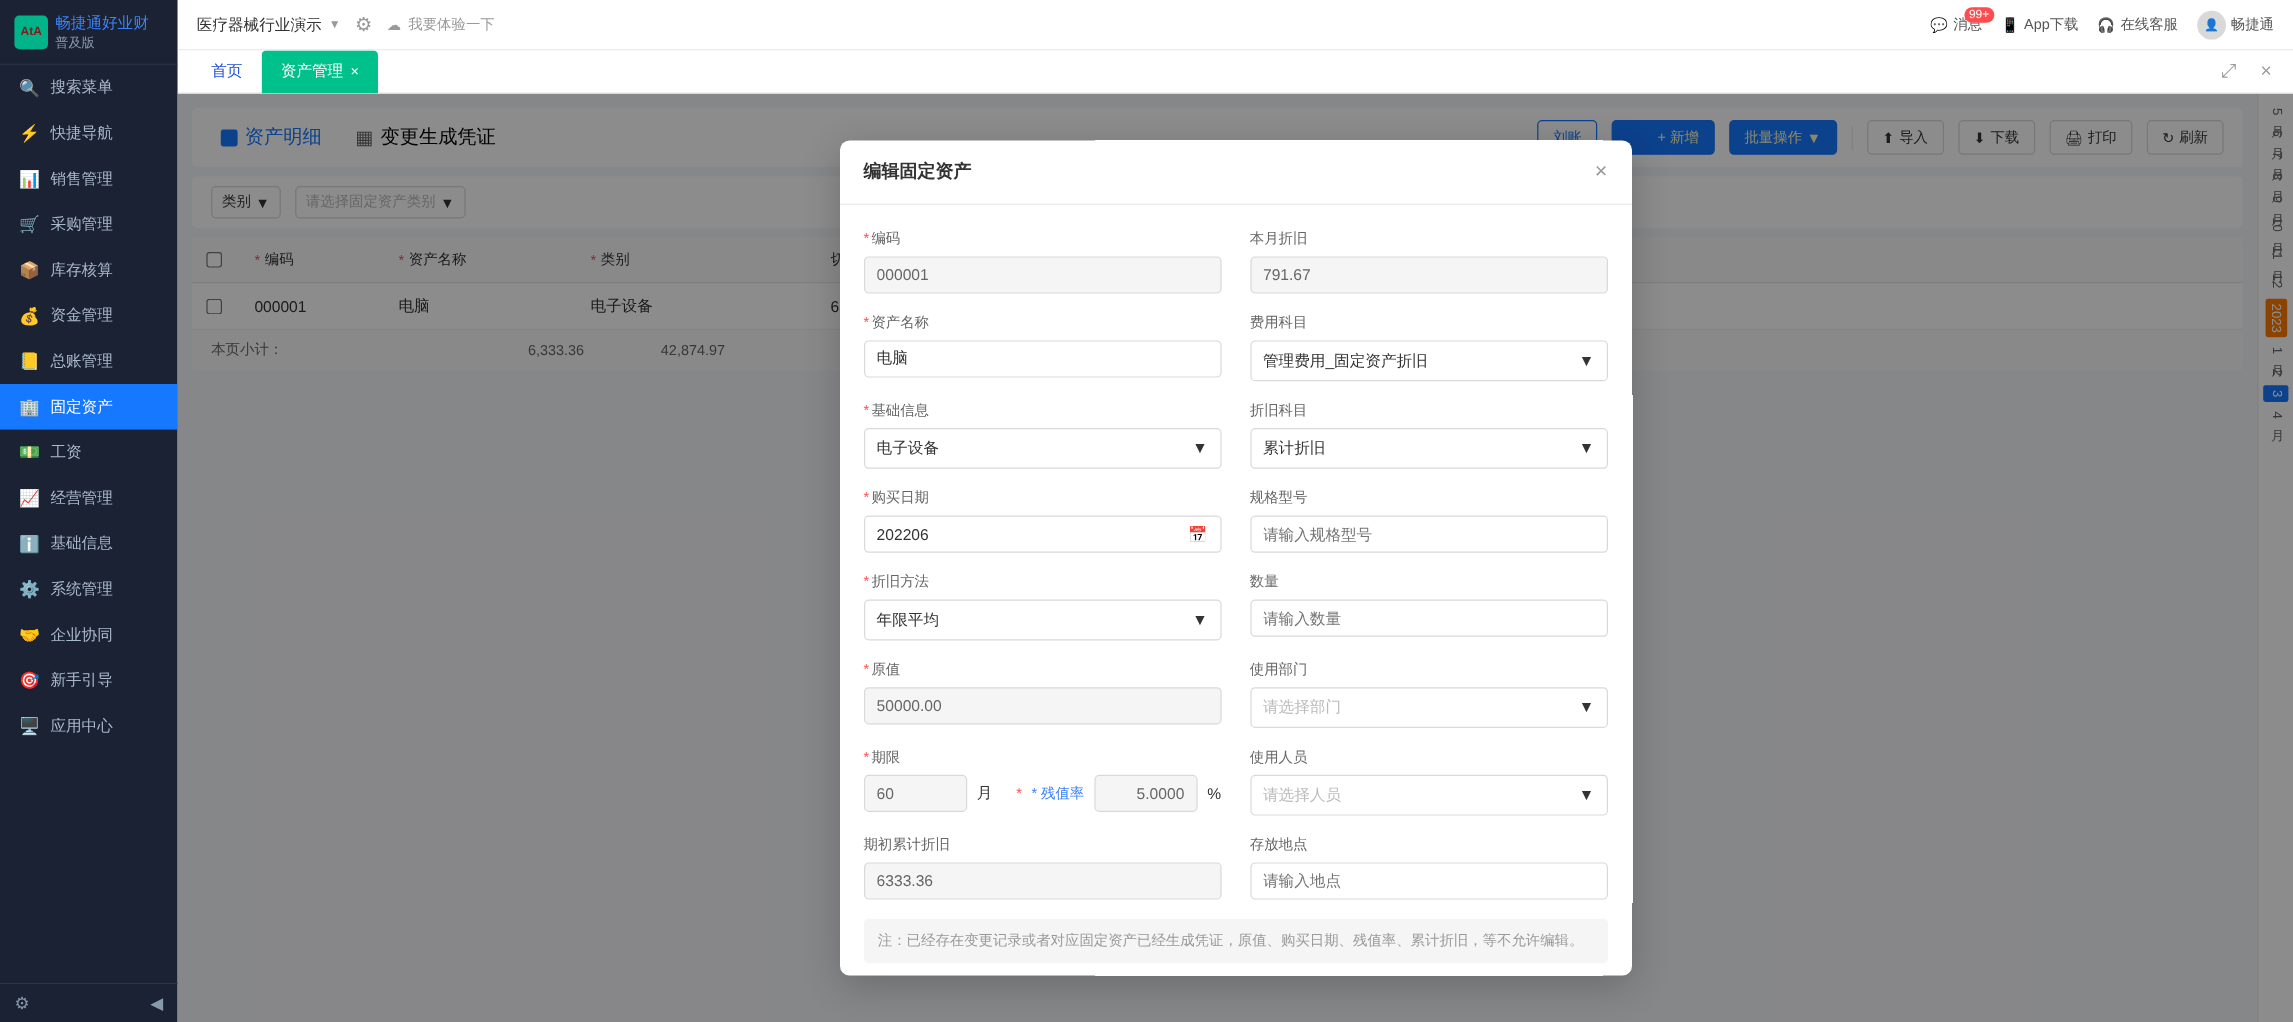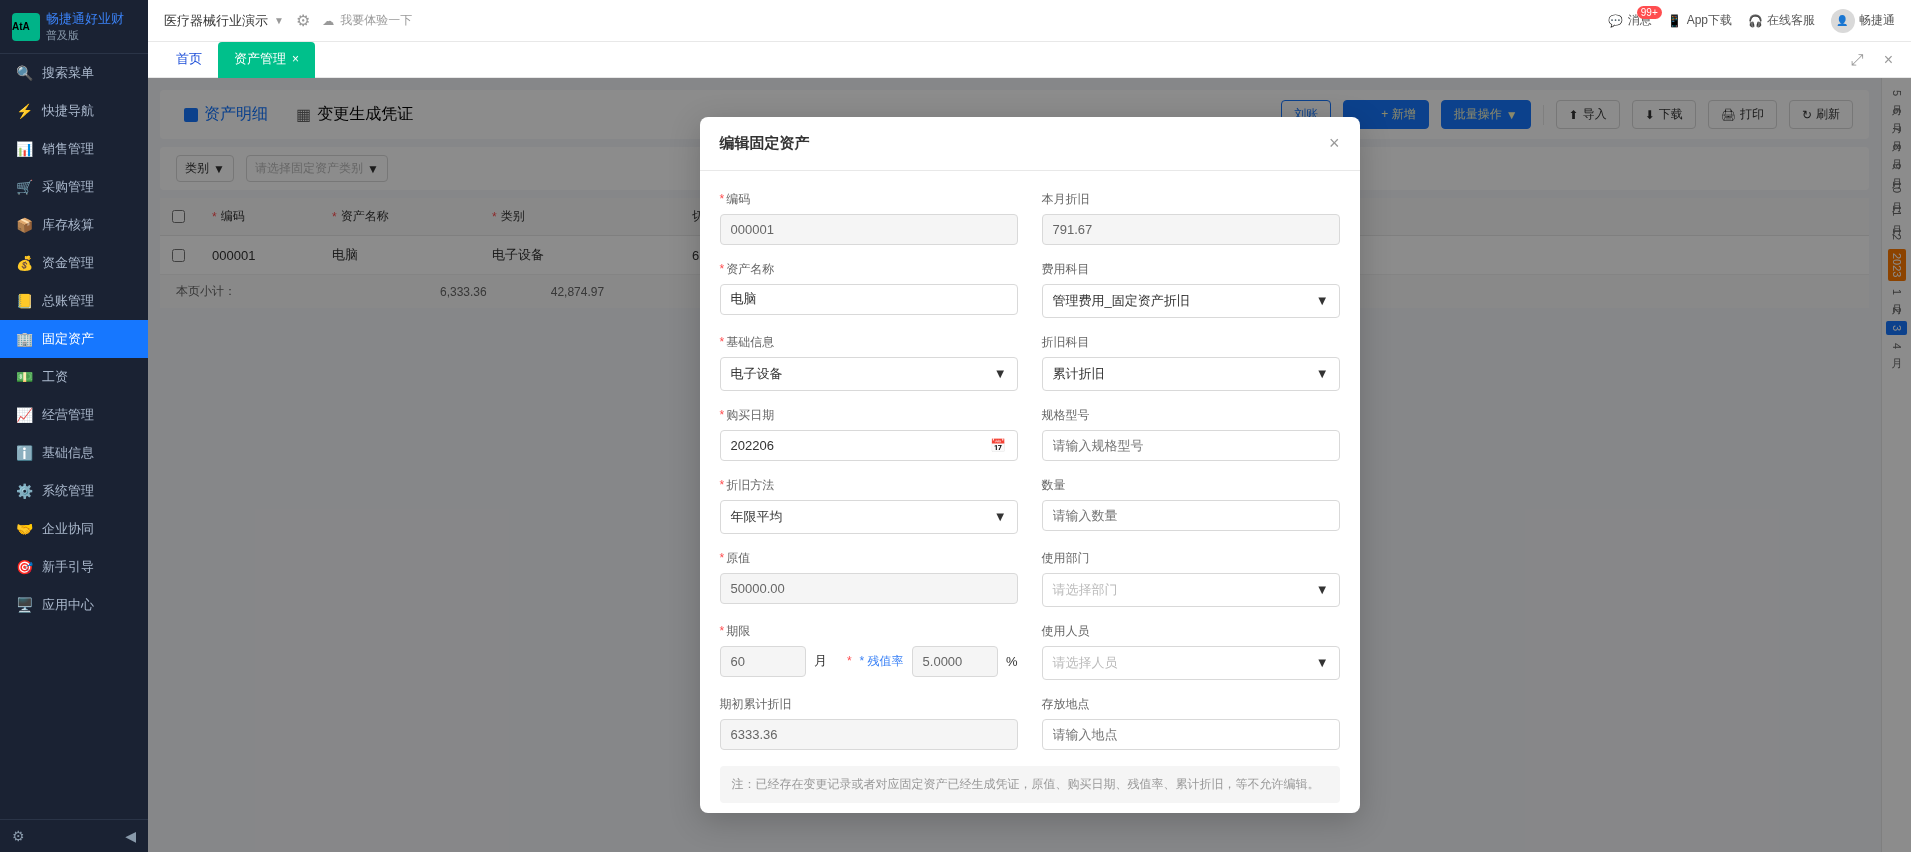--- a/index.html
+++ b/index.html
@@ -1,21 +1,21 @@
 <!DOCTYPE html>
 <html><head>
   <meta charset="utf-8">
   <style>
     * { box-sizing: border-box; margin: 0; padding: 0; }
     body { font-family: 'Microsoft YaHei', Arial, sans-serif; font-size: 13px; background: #f0f2f5; display: flex; height: 852px; overflow: hidden; }
 
     
     .sidebar { width: 148px; background: #1a2233; height: 100%; display: flex; flex-direction: column; flex-shrink: 0; }
     .sidebar-logo { padding: 10px 12px; border-bottom: 1px solid #2a3447; display: flex; align-items: center; gap: 6px; }
-    .sidebar-logo-icon { width: 28px; height: 28px; background: #00b388; border-radius: 4px; display: flex; align-items: center; justify-content: flex-start; color: #000000; font-size: 12px; font-weight: bold; }
+    .sidebar-logo-icon { width: 28px; height: 28px; background: #00b388; border-radius: 4px; display: flex; align-items: center; justify-content: center; color: #7f1d1d; font-size: 12px; font-weight: bold; }
     .sidebar-logo-text { color: #3b82f6; font-size: 13px; font-weight: normal; }
     .sidebar-logo-sub { color: #8899aa; font-size: 11px; }
     .sidebar-nav { flex: 1; overflow-y: auto; }
     .sidebar-item { display: flex; align-items: center; gap: 8px; padding: 10px 16px; color: #aab8cc; cursor: pointer; font-size: 13px; }
     .sidebar-item.active { background: #1677ff; color: #fff; }
     .sidebar-item-icon { width: 18px; height: 18px; display: flex; align-items: center; justify-content: center; font-size: 14px; }
     .sidebar-footer { padding: 8px 12px; border-top: 1px solid #2a3447; display: flex; align-items: center; justify-content: space-between; }
     .sidebar-footer-btn { color: #8899aa; cursor: pointer; font-size: 14px; }
 
     
@@ -465,21 +465,21 @@
             <div class="form-item">
               <div class="form-label">
                 <span style="color:#ff4d4f;">*</span>
                 <span>期限</span>
               </div>
               <div class="form-row">
                 <input class="form-input readonly" type="text" value="60" style="width: 60px;" readonly="">
                 <span class="form-unit">月</span>
                 <span style="color:#ff4d4f;font-size:12px;margin-left:12px;">*</span>
                 <span class="form-unit" style="color:#3b82f6;font-size:12px;">* 残值率</span>
-                <input class="form-input readonly" type="text" value="5.0000" style="width: 70px;" readonly="">
+                <input class="form-input readonly" type="text" value="5.0000" style="width: 70px; text-align: right;" readonly="">
                 <span class="form-unit">%</span>
               </div>
             </div>
 
             <div class="form-item">
               <div class="form-label">使用人员</div>
               <div class="form-select">
                 <span style="color:#bbb;">请选择人员</span>
                 <span>▼</span>
               </div>

